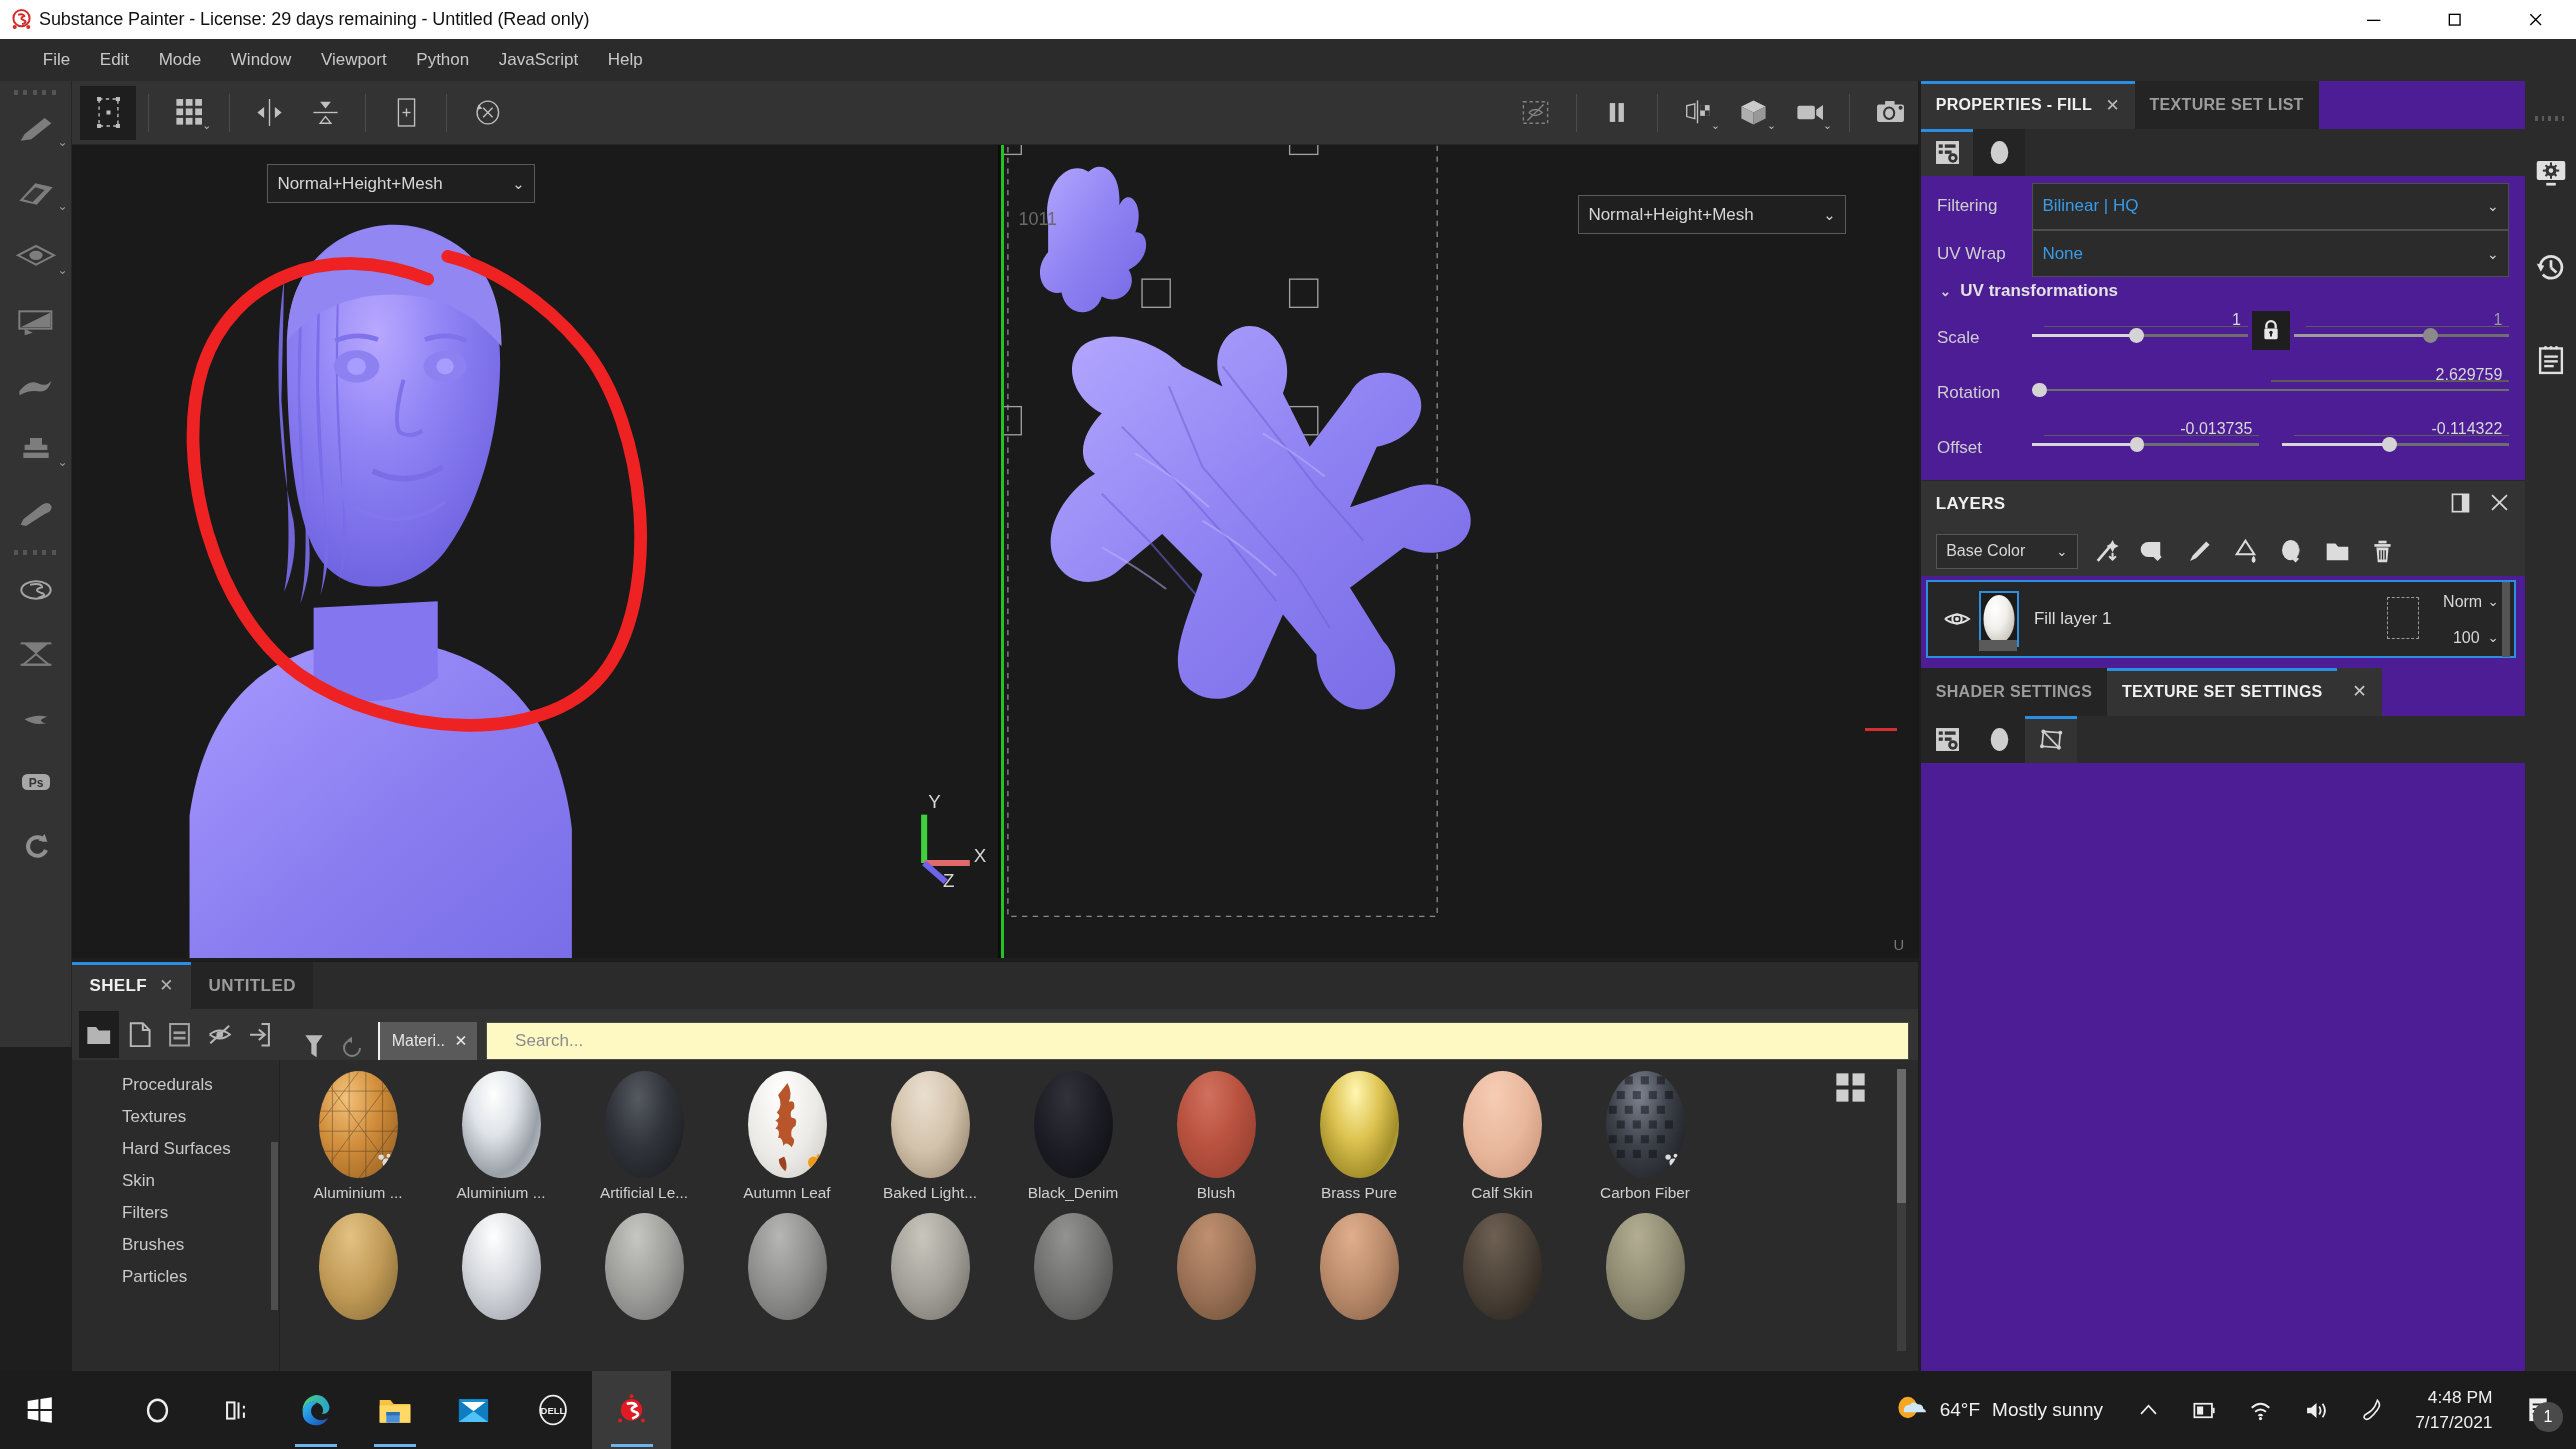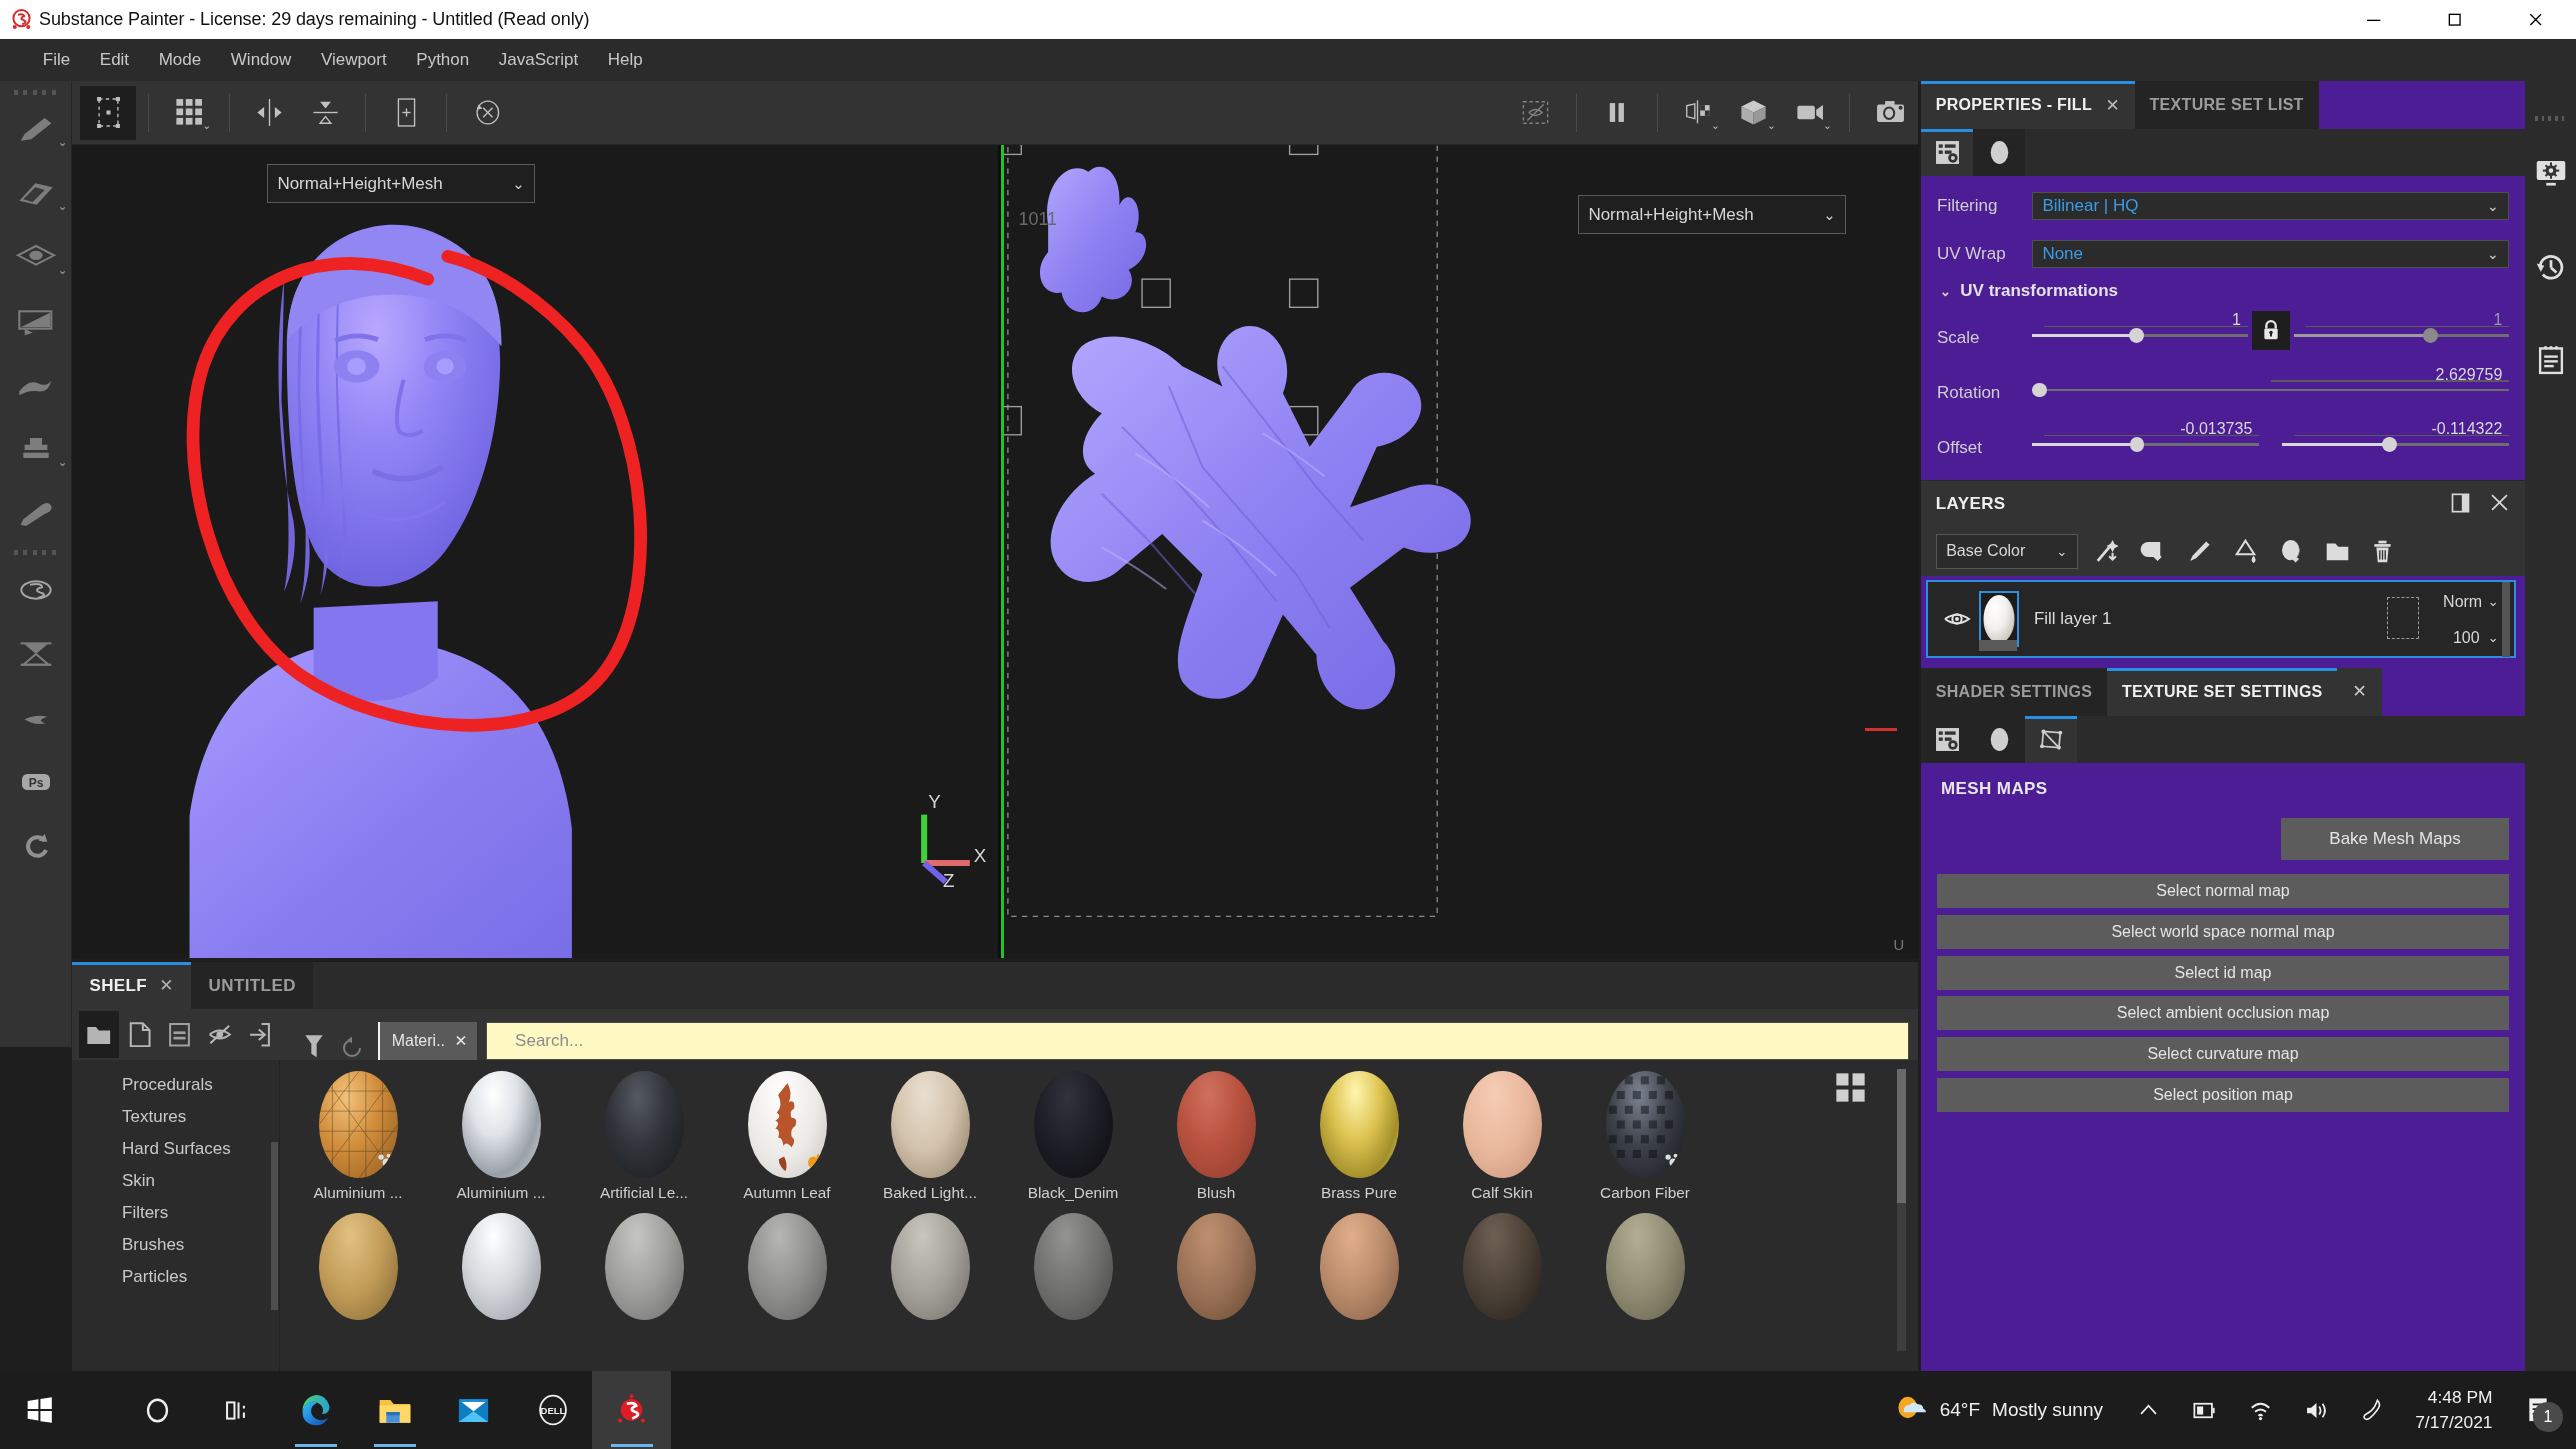--- a/index.html
+++ b/index.html
@@ -163,21 +163,21 @@
   .subtabs { display:flex; height:47px; background:#2b2b2b; }
   .subtab { width:52px; height:47px; display:flex; align-items:center; justify-content:center; position:relative;}
   .subtab.active { background:#333333; }
   .subtab.active::before { content:''; position:absolute; left:0; right:0; top:0; height:3.4px; background:#2a8fe0;}
   .subtab.dark { background:#242424; }
 
   .prop-body { padding: 9.4px 16px 0 16px; }
   .prop-row { display:flex; align-items:center; height:42px; margin-bottom: 5.4px;}
   .prop-label { width: 95px; color:#cfcfcf; font-size:17px;}
   .prop-select {
-    flex:1; height:28px; background:#2b2b2b; border:0.7px solid #4f4f4f; display:flex; align-items:center;
+    flex:1; height:47px; background:#2b2b2b; border:0.7px solid #4f4f4f; display:flex; align-items:center;
     padding: 0 9.4px; color:#3a9be8; font-size:17px;gap:32px;
   }
   .prop-select .c { margin-left:auto; color:#cfcfcf; font-size:14px;}
   .section-head { display:flex; align-items:center; gap:9.4px; color:#e2e2e2; font-size:17px; font-weight:bold; margin: 6.7px 0 9.4px 2.7px;}
   .section-head .chev { color:#d0d0d0; font-size:13.4px;}
 
   .sl-row { display:flex; align-items:flex-start; margin-bottom: 6.7px;}
   .sl-label { width: 95px; color:#cfcfcf; font-size:17px; padding-top: 17.4px;}
   .sl-group { flex:1; display:flex; gap: 0; align-items:flex-start;}
   .sl-unit { flex:1; position:relative; height:48px; }
@@ -1092,30 +1092,20 @@
         <g fill="#cfcfcf">
             <circle cx="8" cy="8" r="3"></circle>
             <circle cx="33" cy="10" r="3"></circle>
             <circle cx="31" cy="32" r="3"></circle>
             <circle cx="6" cy="30" r="3"></circle>
           </g>
       </svg>
     </div>
   </div>
 
-  <div class="tss-body">
-    <div class="tss-title">MESH MAPS</div>
-    <div class="btn-bake">Bake Mesh Maps</div>
-    <div class="btn-wide">Select normal map</div>
-    <div class="btn-wide">Select world space normal map</div>
-    <div class="btn-wide">Select id map</div>
-    <div class="btn-wide">Select ambient occlusion map</div>
-    <div class="btn-wide">Select curvature map</div>
-    <div class="btn-wide">Select position map</div>
-  </div>
 </div>
 
 <div id="rightrail">
   <div class="rdots"></div>
   <div class="rail-icon">
     <svg width="34" height="34" viewBox="0 0 50 50">
       <rect x="4" y="6" width="42" height="28" rx="3" fill="#e0e0e0"></rect>
       <circle cx="25" cy="20" r="8" fill="#333"></circle>
         <circle cx="25" cy="20" r="3.4" fill="#e0e0e0"></circle>
       <g stroke="#333" stroke-width="3">

